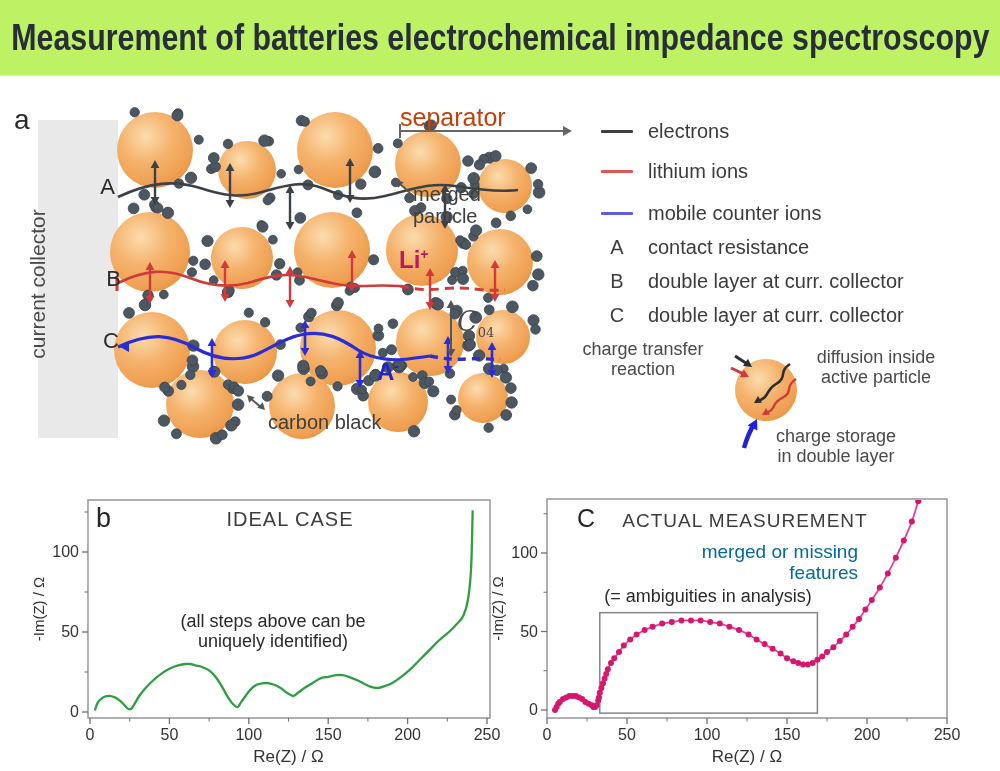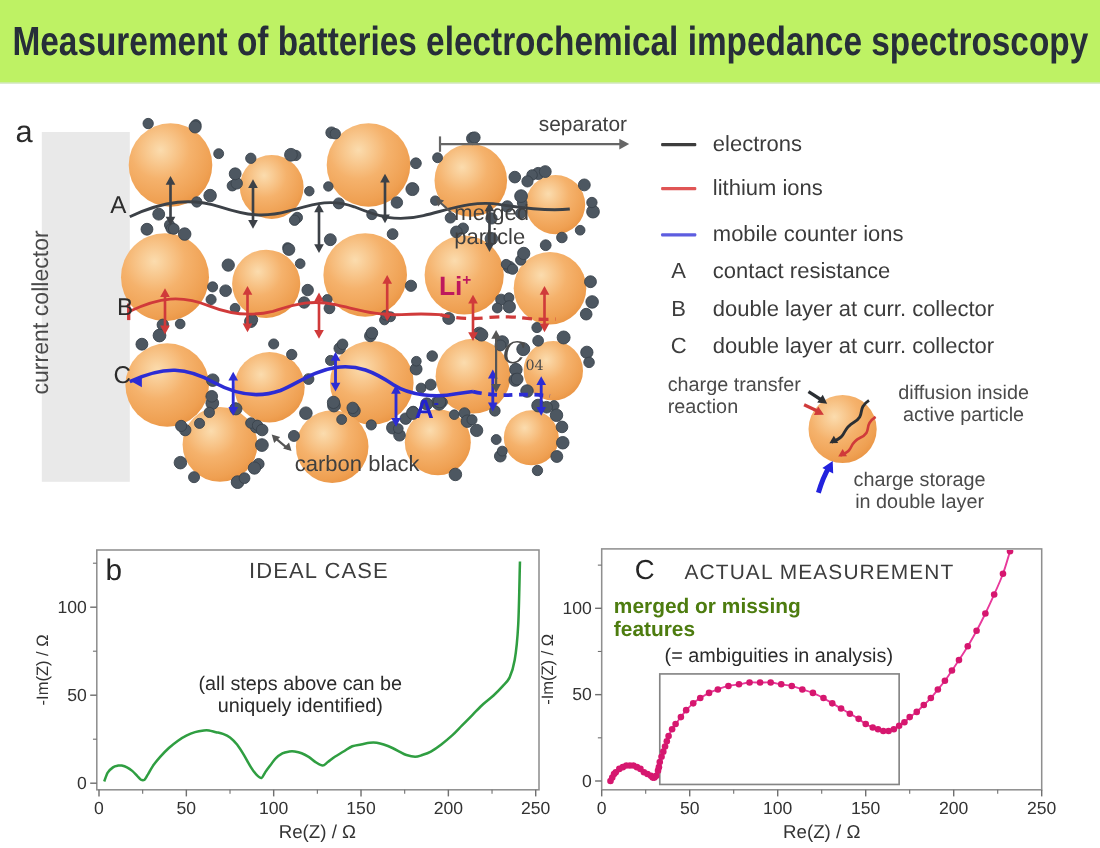--- a/index.html
+++ b/index.html
@@ -8,43 +8,43 @@
   #banner{position:absolute;left:0;top:0;width:1000px;height:75px;background:#bef264;
           border-bottom:1px solid #dde3ea;display:flex;align-items:center;justify-content:center;}
   #banner .t{font-size:37px;font-weight:bold;color:#272e39;white-space:nowrap;
              transform:scaleX(0.82);letter-spacing:0px;}
   .abs{position:absolute;}
   #collector-bar{left:38px;top:120px;width:80px;height:318px;background:#e9e9e9;}
   #collector-text{left:-81px;top:271px;width:240px;height:26px;text-align:center;
       transform:rotate(-90deg);font-size:21px;color:#4a4a4a;}
   .abc{font-size:22px;color:#2c2c2c;width:55px;text-align:right;}
   #panel-a-label{left:14px;top:104px;font-size:28px;color:#2b2b2b;}
-  #separator-label{left:400px;top:103px;width:170px;text-align:right;font-size:19px;color:#404040;}
+  #separator-label{left:400px;top:103px;width:170px;text-align:left;font-size:25px;color:#c2410c;}
   #active-particle{left:413px;top:183px;font-size:20px;color:#3f3f3f;line-height:22px;}
   #li-label{left:399px;top:246px;color:#be185d;font-weight:bold;font-size:24px;}
   #li-label sup{font-size:14px;}
   #anion-label{left:377px;top:358px;color:#2222cc;font-weight:bold;font-size:24px;}
   #anion-label sup{font-size:14px;}
   #cap-label{left:457px;top:306px;color:#4a4a4a;font-size:27px;
              font-family:"DejaVu Serif", serif;font-style:italic;}
   #cap-label sub{font-size:13px;font-style:normal;}
   #carbon-black{left:268px;top:411px;font-size:20px;color:#3f3f3f;}
   #legend{left:598px;top:98px;width:400px;height:240px;}
   .leg-item{position:absolute;left:0;display:flex;align-items:center;height:26px;}
   .leg-swatch{width:38px;display:flex;justify-content:center;align-items:center;flex:none;}
   .leg-line{width:32px;height:3px;border-radius:1px;}
   .leg-letter{font-size:20px;color:#3d3d3d;}
   .leg-text{margin-left:12px;font-size:20px;color:#3b3b3b;white-space:nowrap;}
   .mini-lbl{font-size:18px;color:#4a4a4a;line-height:20px;}
-  #charge-transfer{left:607px;top:339px;width:148px;text-align:left;}
+  #charge-transfer{left:569px;top:339px;width:148px;text-align:center;}
   #diffusion{left:800px;top:347px;width:152px;text-align:center;}
   #storage{left:760px;top:426px;width:152px;text-align:center;}
   .panel-letter{font-size:26px;color:#262626;}
   .chart-title{font-size:20px;color:#3d3d3d;letter-spacing:1px;text-align:center;}
-  .ann-bold{font-weight:bold;font-size:19px;color:#4d7c0f;text-align:left;}
+  .ann-bold{font-weight:normal;font-size:19px;color:#0369a1;text-align:right;}
   .ann{font-size:18px;color:#2a2a2a;text-align:center;}
   svg{position:absolute;left:0;top:0;}
 </style>
 </head>
 <body>
 
 <div id="figure">
   <div id="banner">
     <div class="t">Measurement of batteries electrochemical impedance spectroscopy</div>
   </div>

